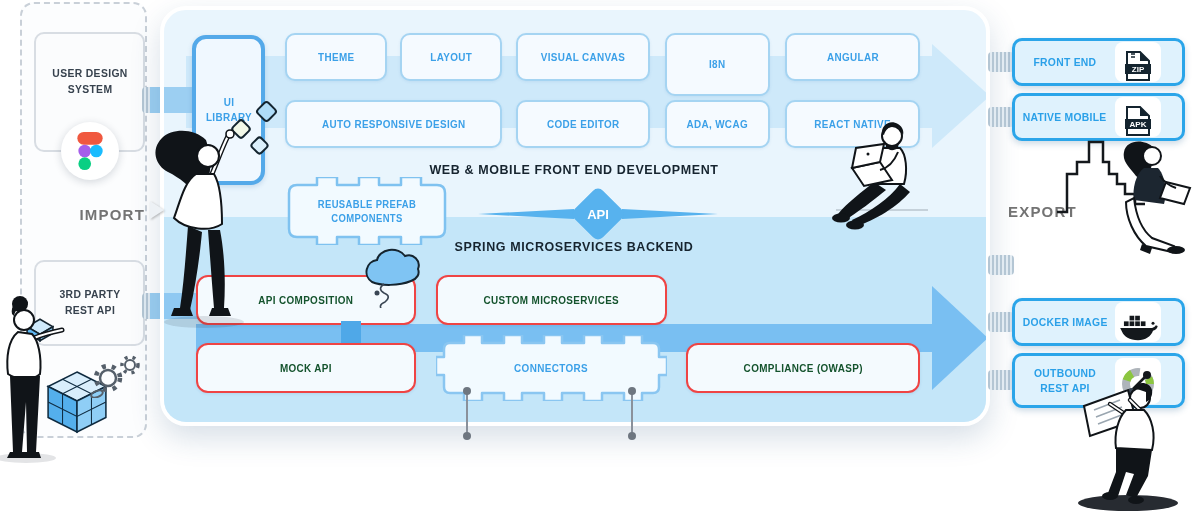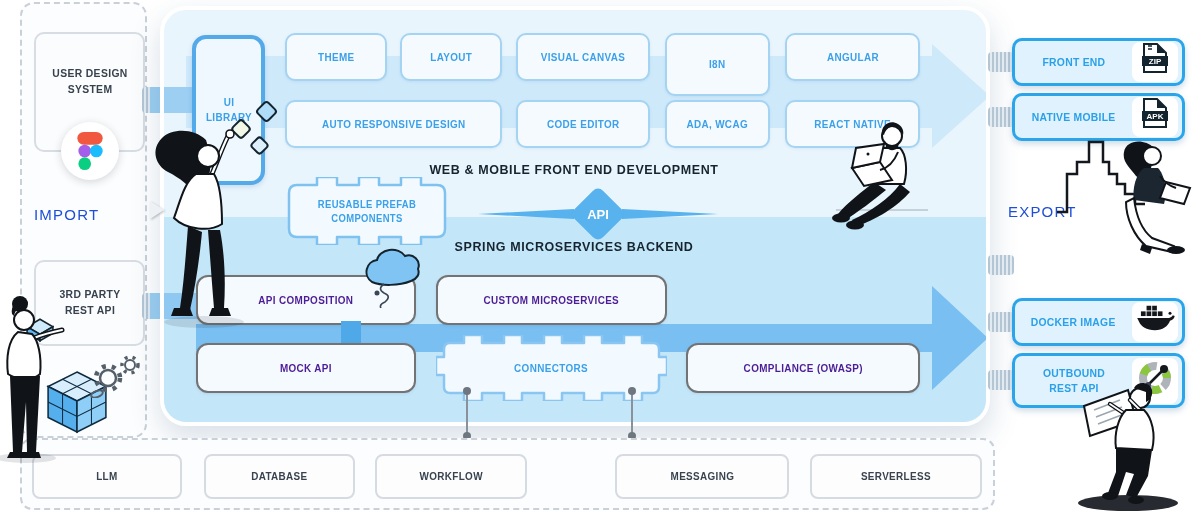--- a/index.html
+++ b/index.html
@@ -3,43 +3,43 @@
 <meta charset="utf-8">
 <style>
 *{margin:0;padding:0;box-sizing:border-box}
 html,body{background:#fff}
 .canvas{position:relative;width:1200px;height:513px;background:#fff;overflow:hidden;
   font-family:"Liberation Sans",sans-serif}
 .abs{position:absolute}
 .dash-panel{background:#FCFDFE;border:2px dashed #C9D0D8;border-radius:14px}
 .node{display:flex;align-items:center;justify-content:center;text-align:center;border-radius:10px}
 .n-blue{background:#F5FAFF;border:2px solid #A5D4F2;color:#3BA0E8;box-shadow:0 1px 3px rgba(60,120,180,.10)}
-.n-bk{background:#F4FAFE;border:2px solid #737373;color:#4c1d95;border-radius:12px;box-shadow:0 1px 3px rgba(40,100,160,.12)}
+.n-bk{background:#F4FAFE;border:2px solid #ef4444;color:#14532d;border-radius:12px;box-shadow:0 1px 3px rgba(40,100,160,.12)}
 .n-gray{background:#FDFDFE;border:2px solid #D6DBE1;color:#39434F;border-radius:8px}
 .lbl{font-weight:700;font-size:11px;letter-spacing:.4px;display:inline-block;transform:scaleX(.9);line-height:1.35}
 .title{font-weight:700;color:#16242F;font-size:12.5px;letter-spacing:.6px;text-align:center}
 .mpanel{left:160px;top:6px;width:830px;height:420px;border:4px solid #fff;border-radius:26px;
   box-shadow:0 12px 30px rgba(35,80,120,.18);overflow:hidden;background:#E9F5FD}
 .sec-bot{position:absolute;left:0;right:0;top:207px;bottom:0;background:#C4E6F9}
 .shaft-light{background:#CEE9FA}
 .tri-light{width:0;height:0;border-left:58px solid #CEE9FA;border-top:52px solid transparent;border-bottom:52px solid transparent}
 .shaft-strong{background:#79BFF2}
 .tri-strong{width:0;height:0;border-left:56px solid #79BFF2;border-top:52px solid transparent;border-bottom:52px solid transparent}
 .uilib{background:#F0F8FF;border:4px solid #54A9E9;border-radius:14px;color:#3BA0E8;
   display:flex;align-items:center;justify-content:center;text-align:center;box-shadow:0 2px 5px rgba(40,100,160,.18)}
 .n-right{background:#DFF2FD;border:3px solid #2BA5E9;border-radius:10px;display:flex;align-items:center;
   box-shadow:0 3px 6px rgba(30,90,140,.22)}
 .rlbl{flex:1;text-align:center;color:#2AA0E8;font-weight:700;font-size:11.5px;letter-spacing:.3px}
 .rlbl span{display:inline-block;transform:scaleX(.9);line-height:1.3}
-.icon-plate{width:46px;height:40px;background:#fff;border-radius:8px;margin-right:4px;display:flex;align-items:flex-start;justify-content:center;flex:0 0 46px}
+.icon-plate{width:46px;height:40px;background:#fff;border-radius:8px;margin-right:21px;display:flex;align-items:flex-end;justify-content:center;flex:0 0 46px}
 .tab{background:repeating-linear-gradient(90deg,#B4C6D4 0 2px,#E2EBF2 2px 4px);border-radius:4px;width:26px;height:20px}
 .band{background:#9CCFF2}
 .gline{width:2px;background:#8A919B}
 .dot{width:8px;height:8px;border-radius:50%;background:#6E7680}
-.bigword{font-weight:400;color:#1d4ed8;letter-spacing:1.2px;text-align:left}
+.bigword{font-weight:700;color:#737373;letter-spacing:1.2px;text-align:right}
 .puz-text{position:absolute;inset:0;display:flex;align-items:center;justify-content:center;text-align:center;color:#3BA0E8}
 .fig-circle{background:#fff;border-radius:50%;box-shadow:0 2px 8px rgba(20,40,60,.18);display:flex;align-items:center;justify-content:center}
 .play{width:0;height:0;border-left:14px solid #EDF1F5;border-top:9px solid transparent;border-bottom:9px solid transparent;
   filter:drop-shadow(1px 1px 1px rgba(0,0,0,.25))}
 </style>
 </head>
 <body>
 
 <div class="canvas">
 
@@ -258,37 +258,20 @@
       <svg width="40" height="40" viewBox="0 0 40 40">
         <circle cx="20" cy="20" r="12" fill="none" stroke="#AEB4BA" stroke-width="8" stroke-dasharray="10 6"></circle>
         <circle cx="20" cy="20" r="12" fill="none" stroke="#8CC63F" stroke-width="8" stroke-dasharray="9 19" stroke-dashoffset="-13"></circle>
         <line x1="13" y1="27" x2="29" y2="11" stroke="#14181C" stroke-width="2.5"></line>
         <circle cx="29" cy="11" r="4" fill="#14181C"></circle>
         <circle cx="13" cy="27" r="3" fill="#3A4654"></circle>
       </svg>
     </div>
   </div>
 
-  <div class="abs dash-panel" style="left:20px;top:438px;width:975px;height:72px;border-radius:12px">
-    <div class="abs node n-gray" style="left:10px;top:14px;width:150px;height:45px">
-        <span class="lbl">LLM</span>
-      </div>
-    <div class="abs node n-gray" style="left:182px;top:14px;width:151px;height:45px">
-        <span class="lbl">DATABASE</span>
-      </div>
-    <div class="abs node n-gray" style="left:353px;top:14px;width:152px;height:45px">
-        <span class="lbl">WORKFLOW</span>
-      </div>
-    <div class="abs node n-gray" style="left:593px;top:14px;width:174px;height:45px">
-        <span class="lbl">MESSAGING</span>
-      </div>
-    <div class="abs node n-gray" style="left:788px;top:14px;width:172px;height:45px">
-        <span class="lbl">SERVERLESS</span>
-      </div>
-  </div>
 
   <svg class="abs" style="left:146px;top:126px" width="115" height="205" viewBox="0 0 115 205">
     <ellipse cx="58" cy="196" rx="40" ry="6" fill="#1A2430" opacity="0.12"></ellipse>
     <path d="M66 48 C 72 34 76 22 82 10" fill="none" stroke="#101418" stroke-width="5" stroke-linecap="round"></path>
     <path d="M66 48 C 72 34 76 22 82 10" fill="none" stroke="#FFFFFF" stroke-width="2.2" stroke-linecap="round"></path>
     <circle cx="84" cy="8" r="4" fill="#fff" stroke="#101418" stroke-width="1.6"></circle>
     <path d="M60 14 C 48 2 26 2 16 12 C 4 24 10 40 22 46 C 34 52 44 60 50 70 C 58 62 66 50 64 36 C 63 26 62 20 60 14 Z" fill="#101418"></path>
     <circle cx="62" cy="30" r="11" fill="#FFFFFF" stroke="#101418" stroke-width="2"></circle>
     <path d="M50 48 C 38 56 34 76 28 92 C 40 104 64 106 76 98 C 76 78 74 58 68 48 Z" fill="#FFFFFF" stroke="#101418" stroke-width="2"></path>
     <path d="M42 100 C 40 126 38 156 34 182 L 44 184 C 50 158 54 128 56 106 Z" fill="#101418"></path>

